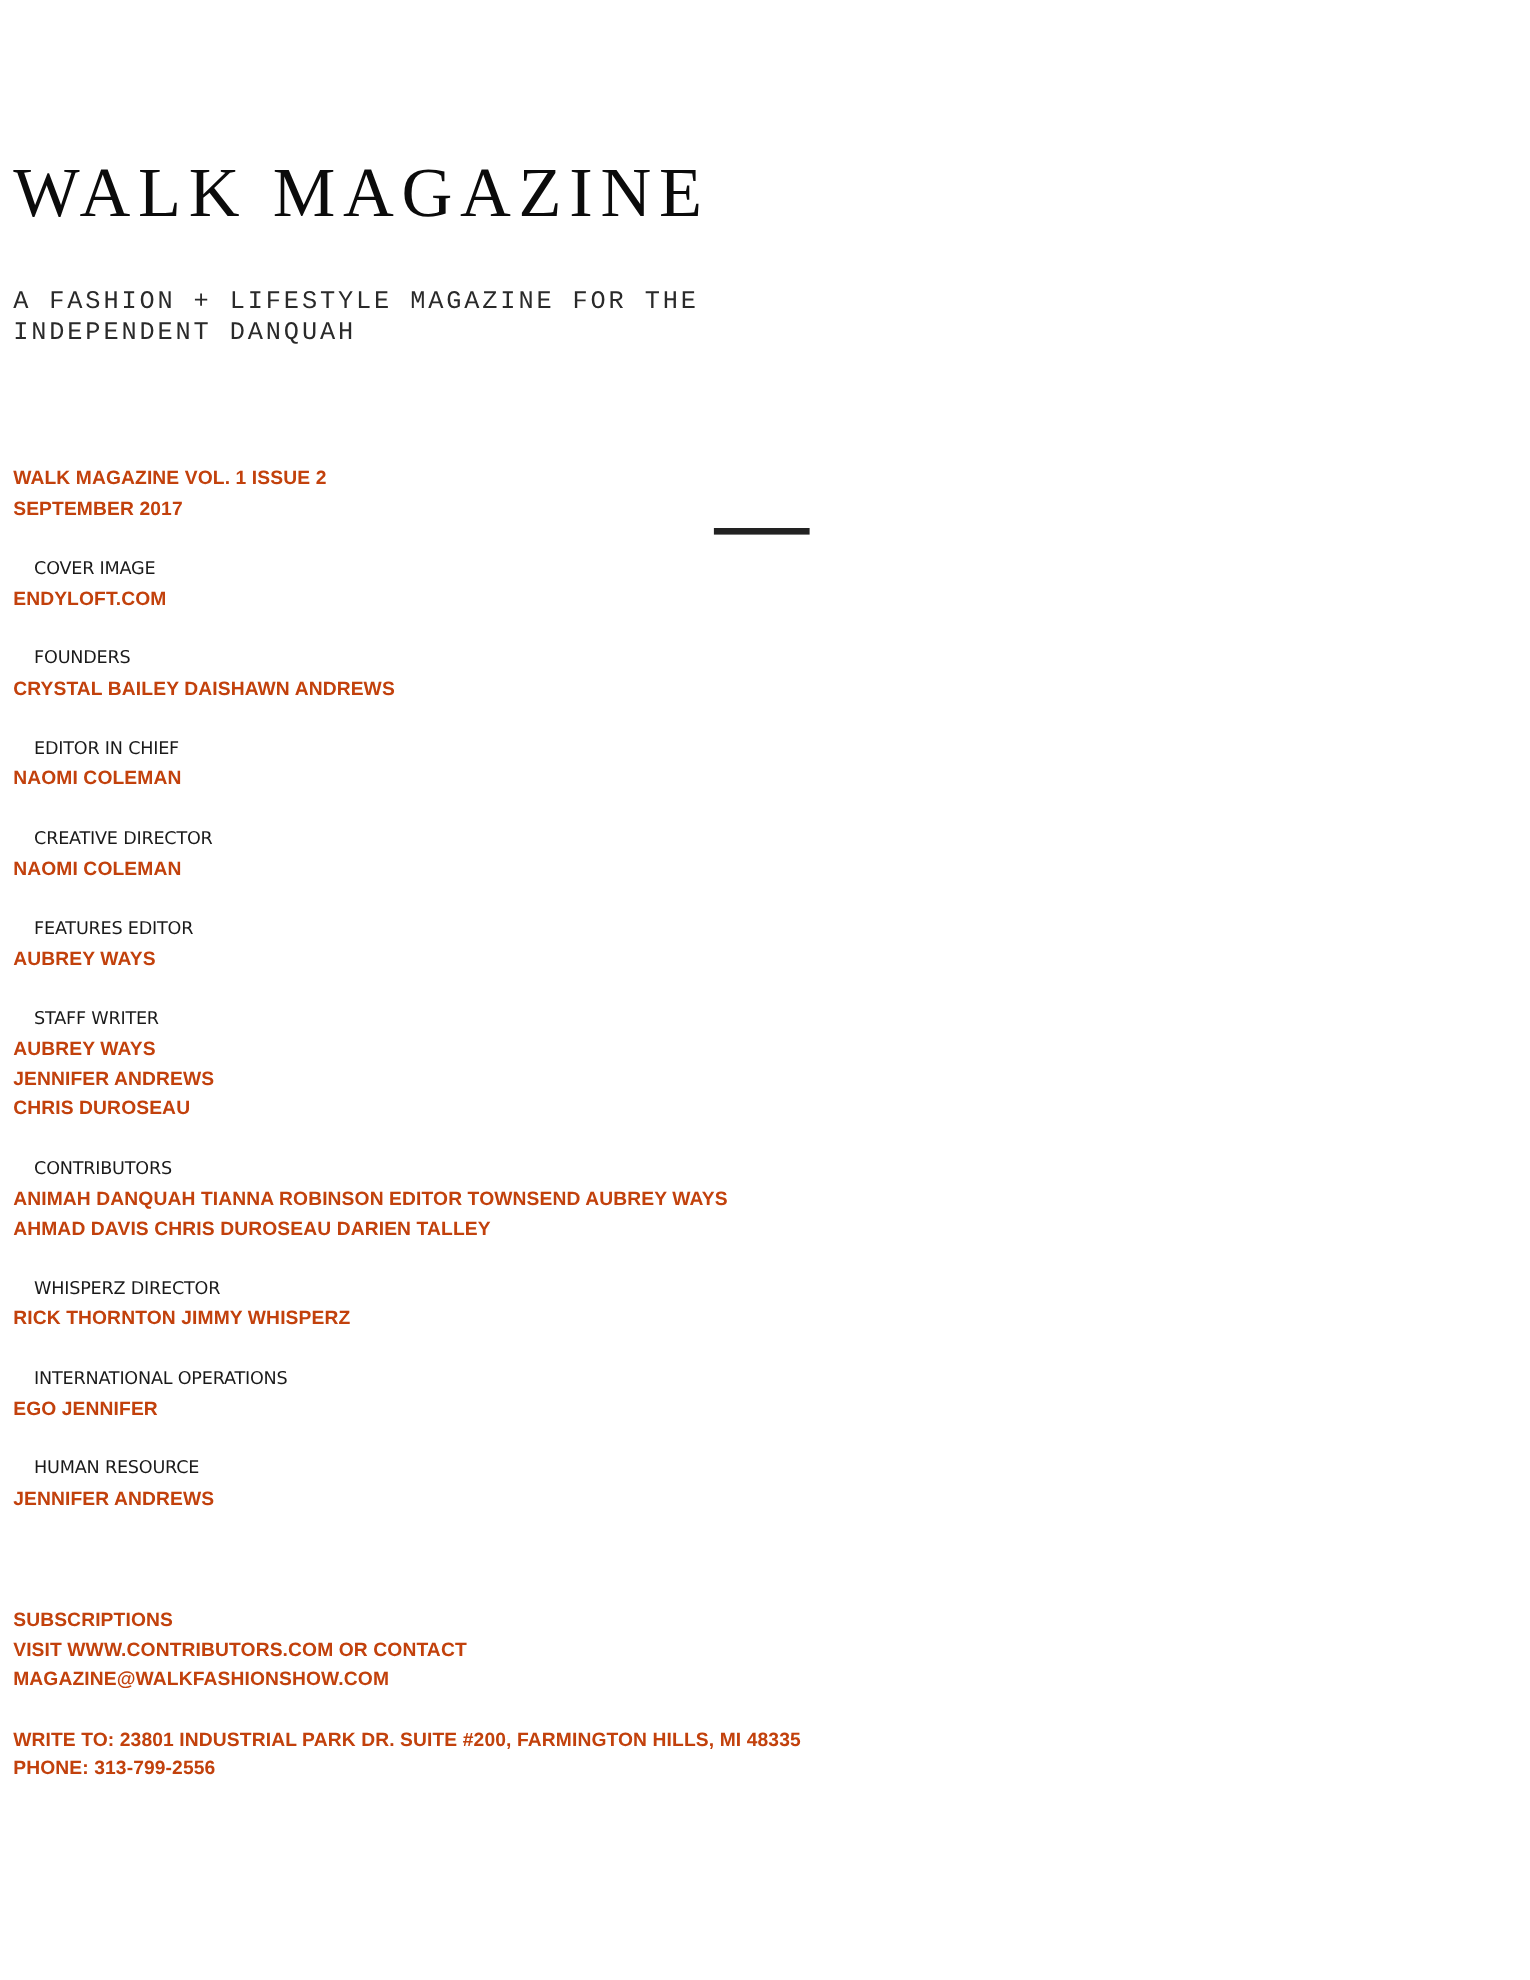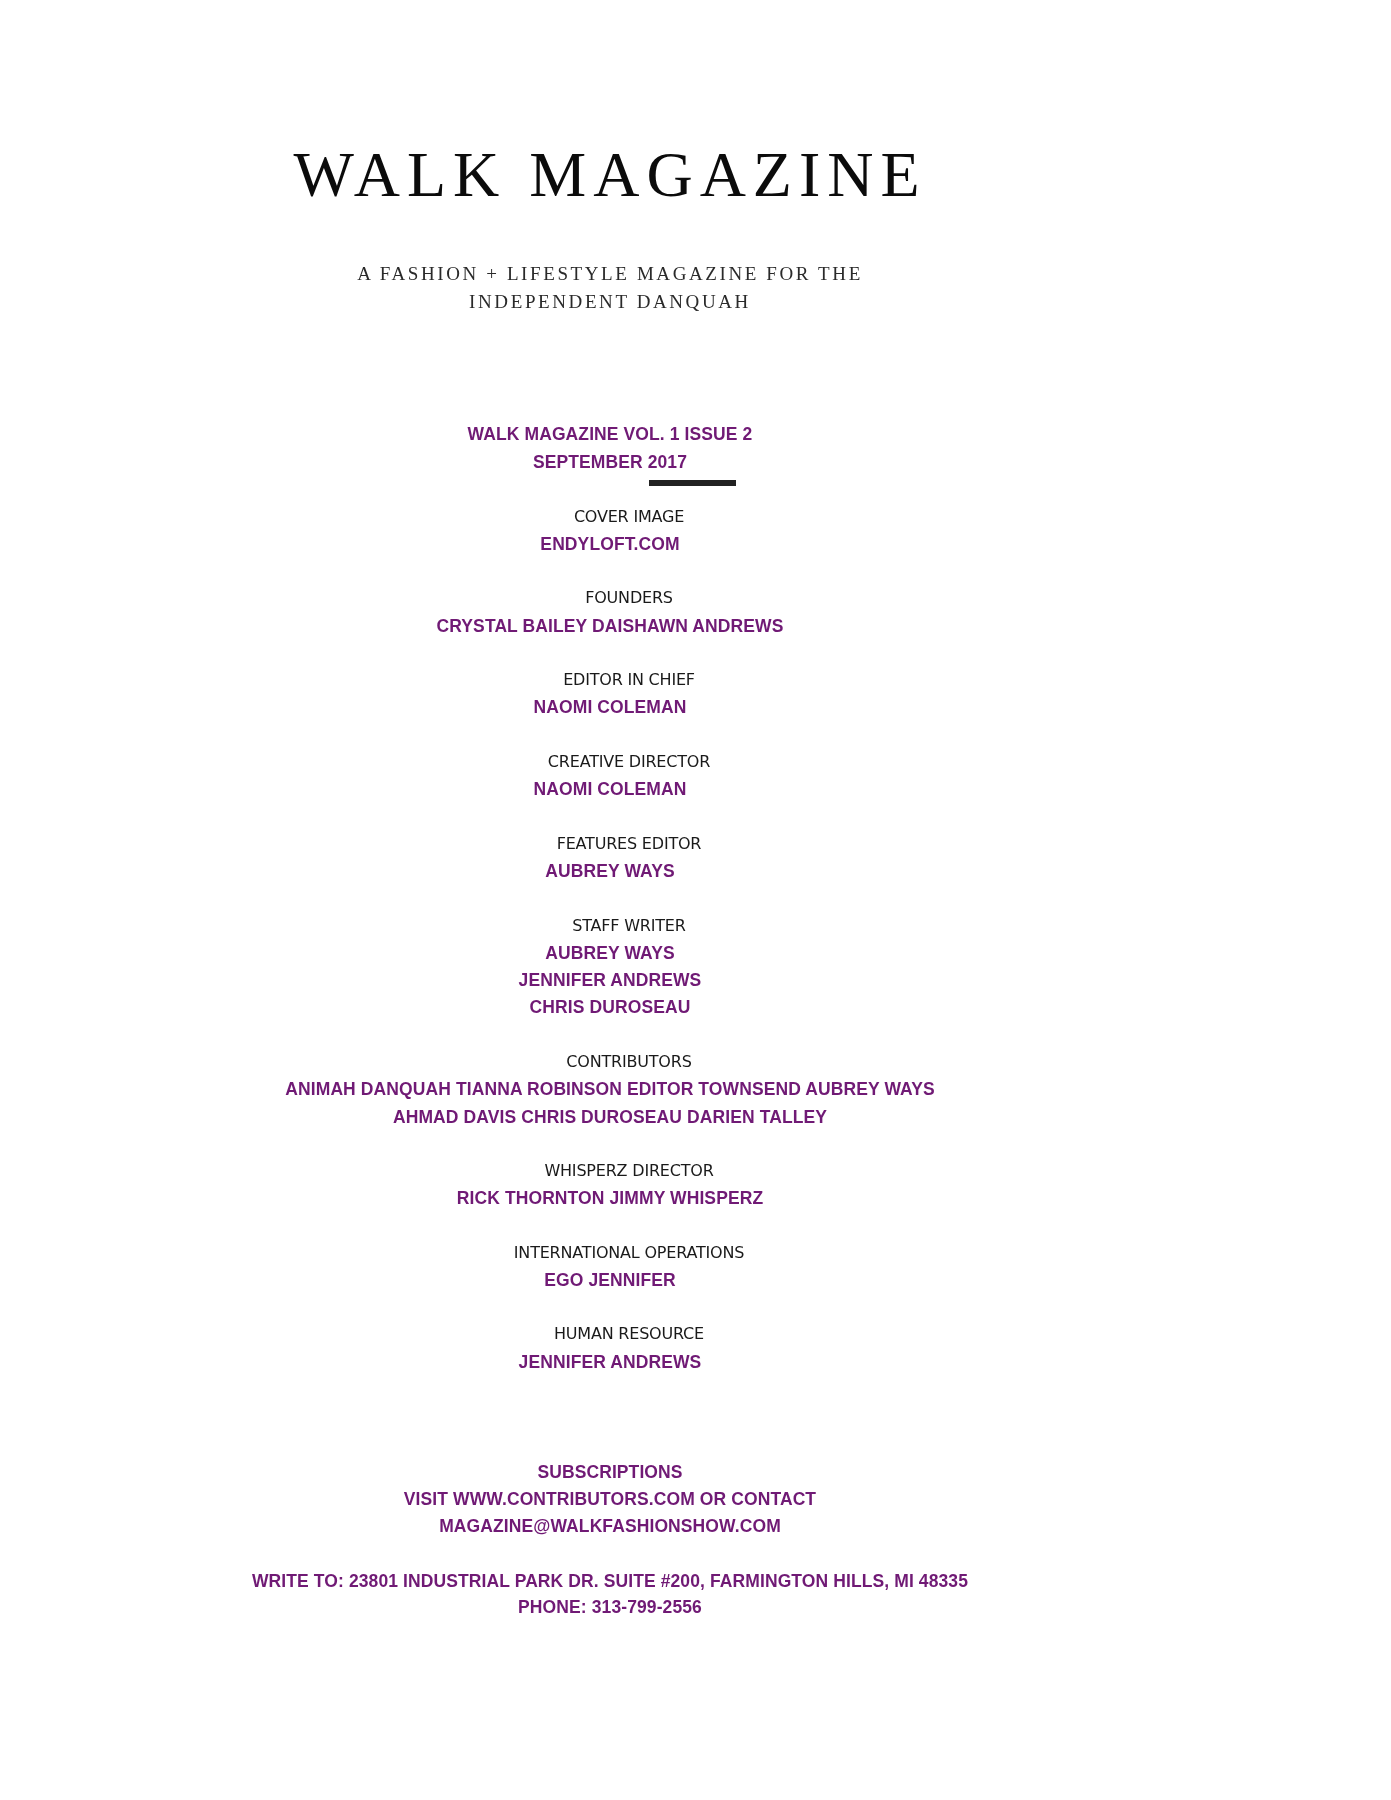--- a/index.html
+++ b/index.html
@@ -1,34 +1,34 @@
 <!DOCTYPE html>
 <html><head>
 <meta charset="utf-8">
 <style>
   html, body { margin: 0; padding: 0; background: #ffffff; }
   body { width: 1391px; height: 1800px; position: relative; overflow: hidden; }
   .line {
-    position: absolute; left: 0; width: 1220px; text-align: center;
+    position: absolute; left: 12px; width: 1220px; text-align: left;
     white-space: nowrap; color: #0a0a0a;
   }
   .title {
     font-family: "Liberation Serif", "DejaVu Serif", serif;
     font-size: 64px; letter-spacing: 7px; font-weight: normal;
     top: 140px; line-height: 70px; color: #0b0b0b;
   }
   .subtitle {
-    font-family: Liberation Serif, serif;
-    font-size: 19px; letter-spacing: 2.6px; color: #2a2a2a;
+    font-family: Liberation Mono, monospace;
+    font-size: 23px; letter-spacing: 2.6px; color: #2a2a2a;
     line-height: 28px;
   }
   .bold {
     font-family: "Liberation Sans", "DejaVu Sans", sans-serif;
     font-weight: bold; font-size: 17.5px; line-height: 22px;
-    letter-spacing: 0.1px; color: #701a75;
+    letter-spacing: 0.1px; color: #c2410c;
   }
   .label {
     font-family: "DejaVu Sans", "Liberation Sans", sans-serif;
     font-weight: normal; font-size: 16px; line-height: 22px;
     color: #1a1a1a; letter-spacing: -0.2px; padding-left: 19px;
   }
   .divider {
     position: absolute; left: 649px; top: 480px; width: 87px; height: 6px;
     background: #222222;
   }

